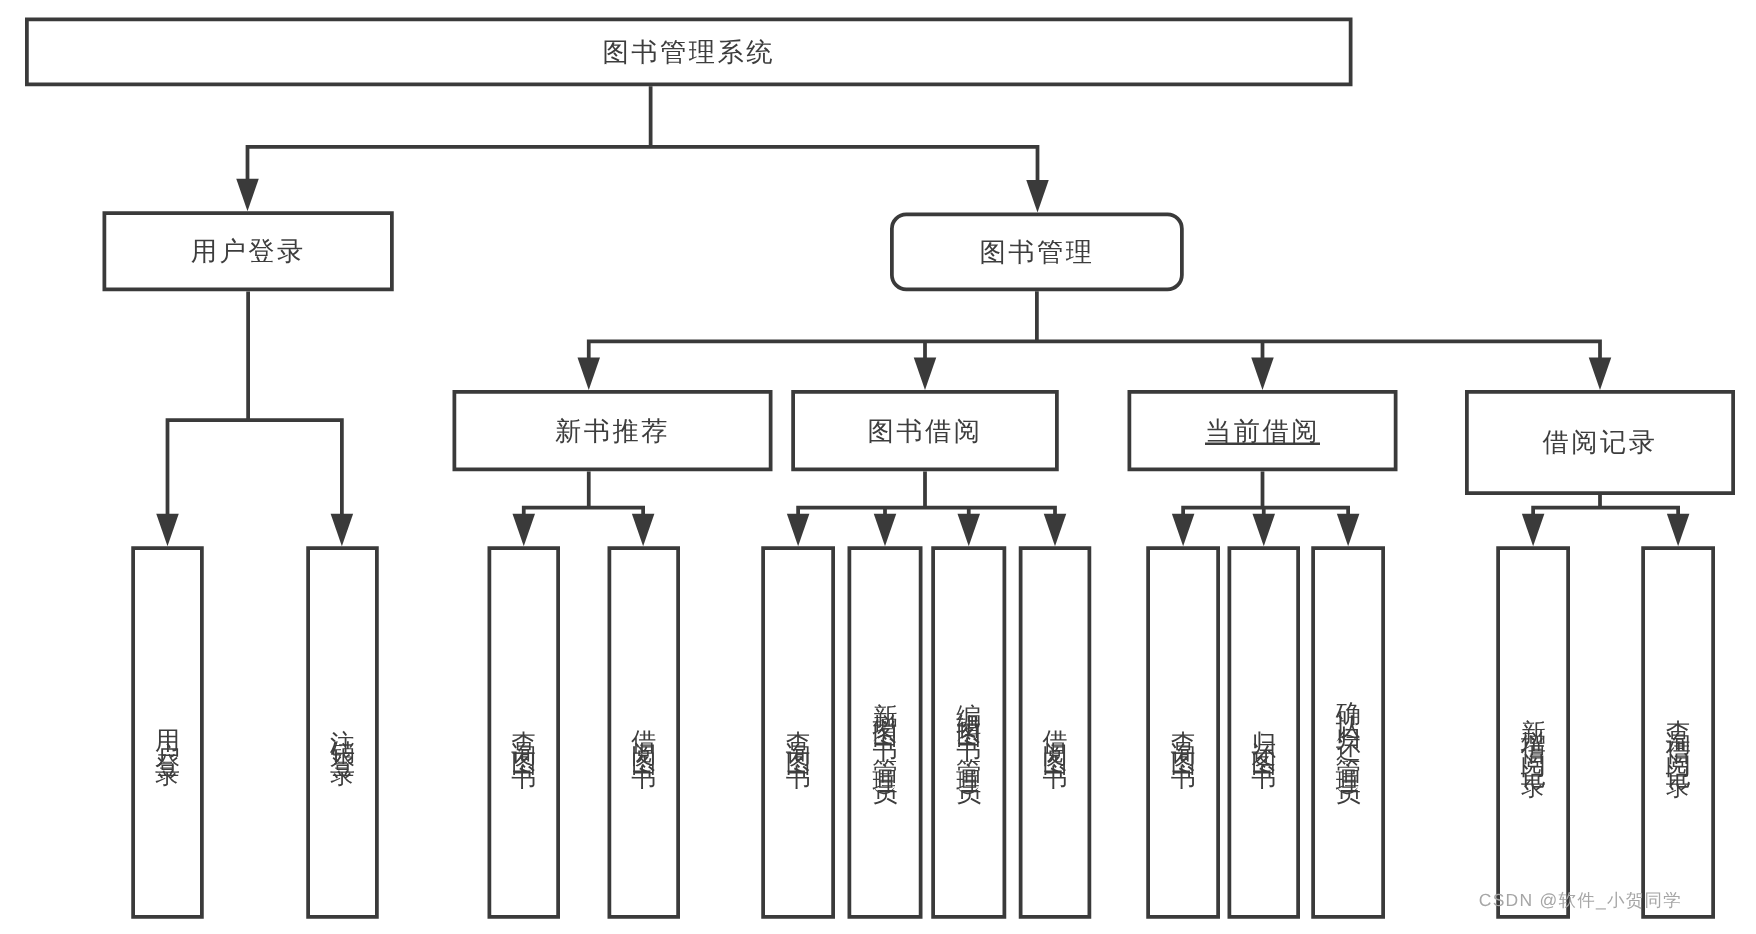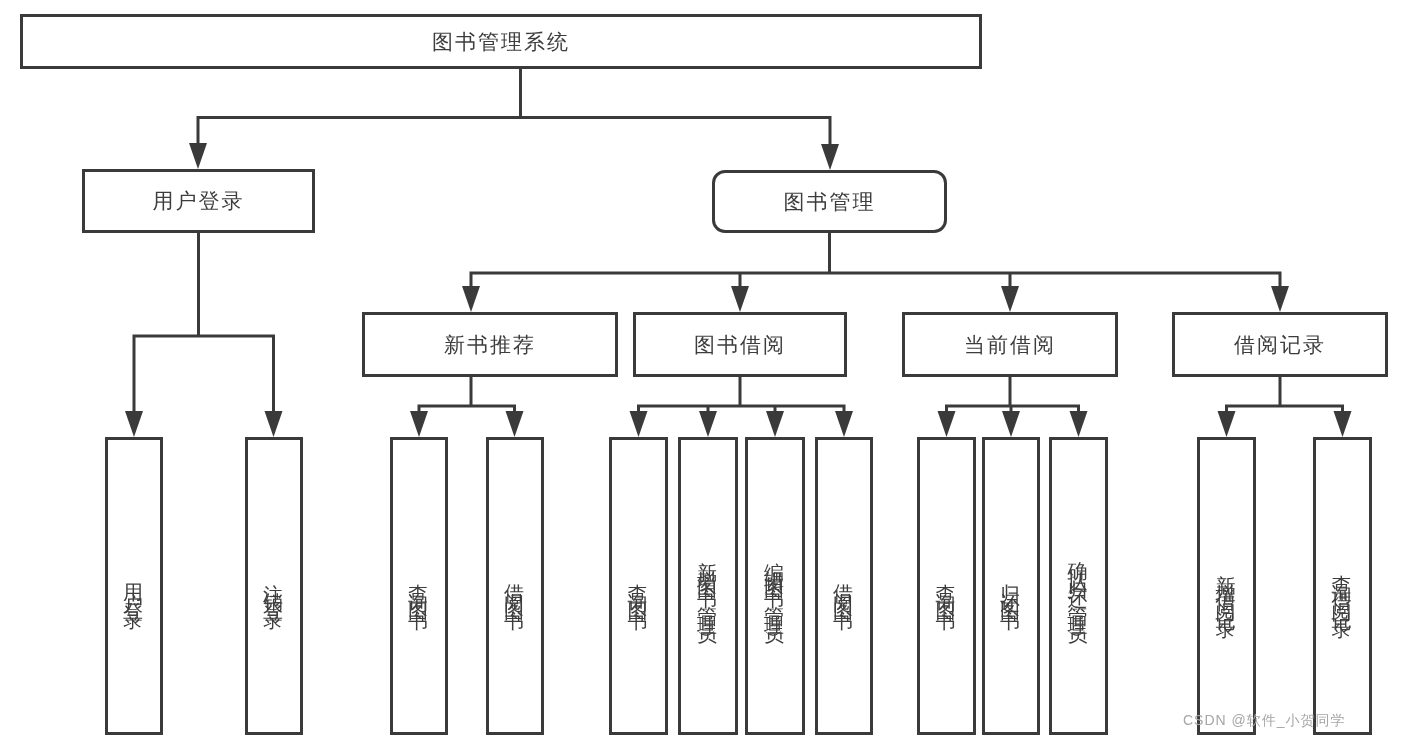--- a/index.html
+++ b/index.html
@@ -82,29 +82,29 @@
     <path class="c" d="M1010 377 V406 M946.5 406 H1078.5 M946.5 404.5 V414 M1011 404.5 V414 M1078.5 404.5 V414"></path>
     <polygon class="a" points="937.5,411 955.5,411 946.5,437"></polygon>
     <polygon class="a" points="1002,411 1020,411 1011,437"></polygon>
     <polygon class="a" points="1069.5,411 1087.5,411 1078.5,437"></polygon>
 
     <path class="c" d="M1280 377 V406 M1226.5 406 H1342.5 M1226.5 404.5 V414 M1342.5 404.5 V414"></path>
     <polygon class="a" points="1217.5,411 1235.5,411 1226.5,437"></polygon>
     <polygon class="a" points="1333.5,411 1351.5,411 1342.5,437"></polygon>
   </svg>
 
-  <div class="node" style="left:20px;top:14px;width:962px;height:55px;text-align:center;">图书管理系统</div>
+  <div class="node" style="left:20px;top:14px;width:1062px;height:55px;text-align:center;">图书管理系统</div>
 
   <div class="node" style="left:82px;top:169px;width:233px;height:64px;">用户登录</div>
   <div class="node" style="left:712px;top:170px;width:235px;height:63px;border-radius:13px;">图书管理</div>
 
   <div class="node" style="left:362px;top:312px;width:256px;height:65px;">新书推荐</div>
   <div class="node" style="left:633px;top:312px;width:214px;height:65px;text-align:center;">图书借阅</div>
-  <div class="node" style="left:902px;top:312px;width:216px;height:65px;">当前借阅</div>
-  <div class="node" style="left:1172px;top:312px;width:216px;height:65px;">借阅记录</div>
+  <div class="node" style="left:902px;top:312px;width:216px;height:65px;text-decoration:underline;">当前借阅</div>
+  <div class="node" style="left:1172px;top:312px;width:216px;height:84px;">借阅记录</div>
 
   <div class="node leaf" style="left:105px;top:437px;width:58px;height:298px;">用户登录</div>
   <div class="node leaf" style="left:245px;top:437px;width:58px;height:298px;">注销登录</div>
 
   <div class="node leaf" style="left:390px;top:437px;width:58px;height:298px;">查询图书</div>
   <div class="node leaf" style="left:486px;top:437px;width:58px;height:298px;">借阅图书</div>
 
   <div class="node leaf" style="left:609px;top:437px;width:59px;height:298px;">查询图书</div>
   <div class="node leaf" style="left:678px;top:437px;width:60px;height:298px;">新增图书（管理员）</div>
   <div class="node leaf" style="left:745px;top:437px;width:60px;height:298px;">编辑图书（管理员）</div>

